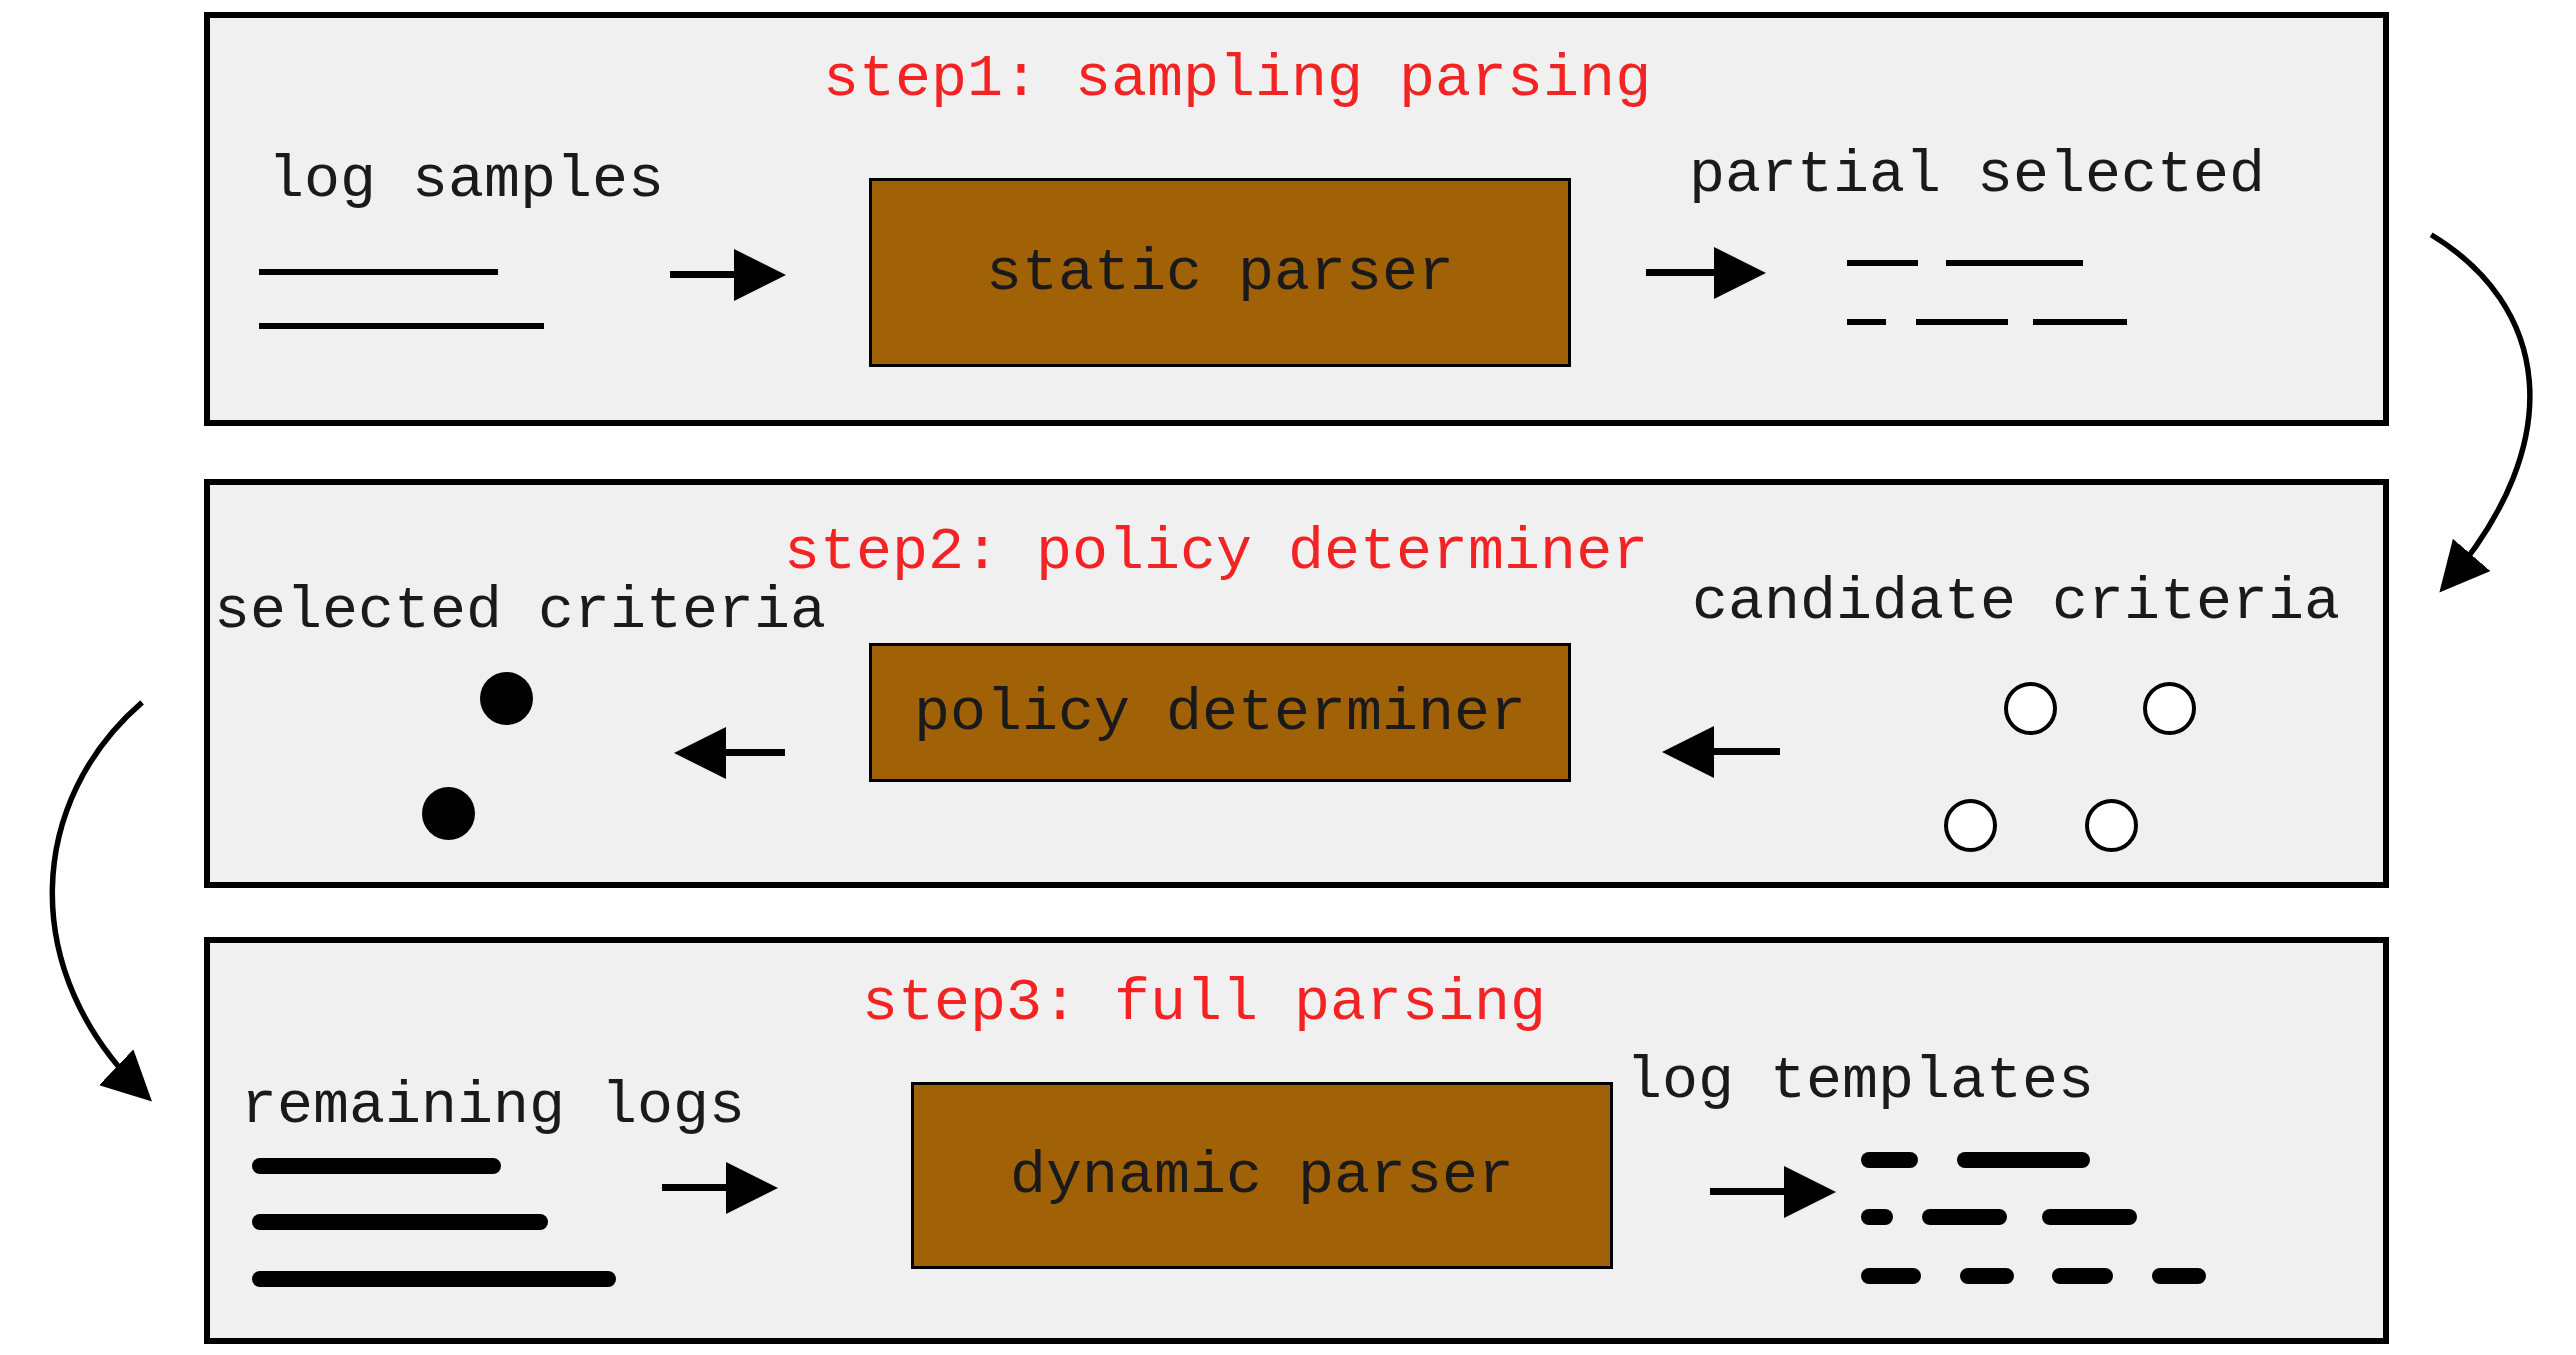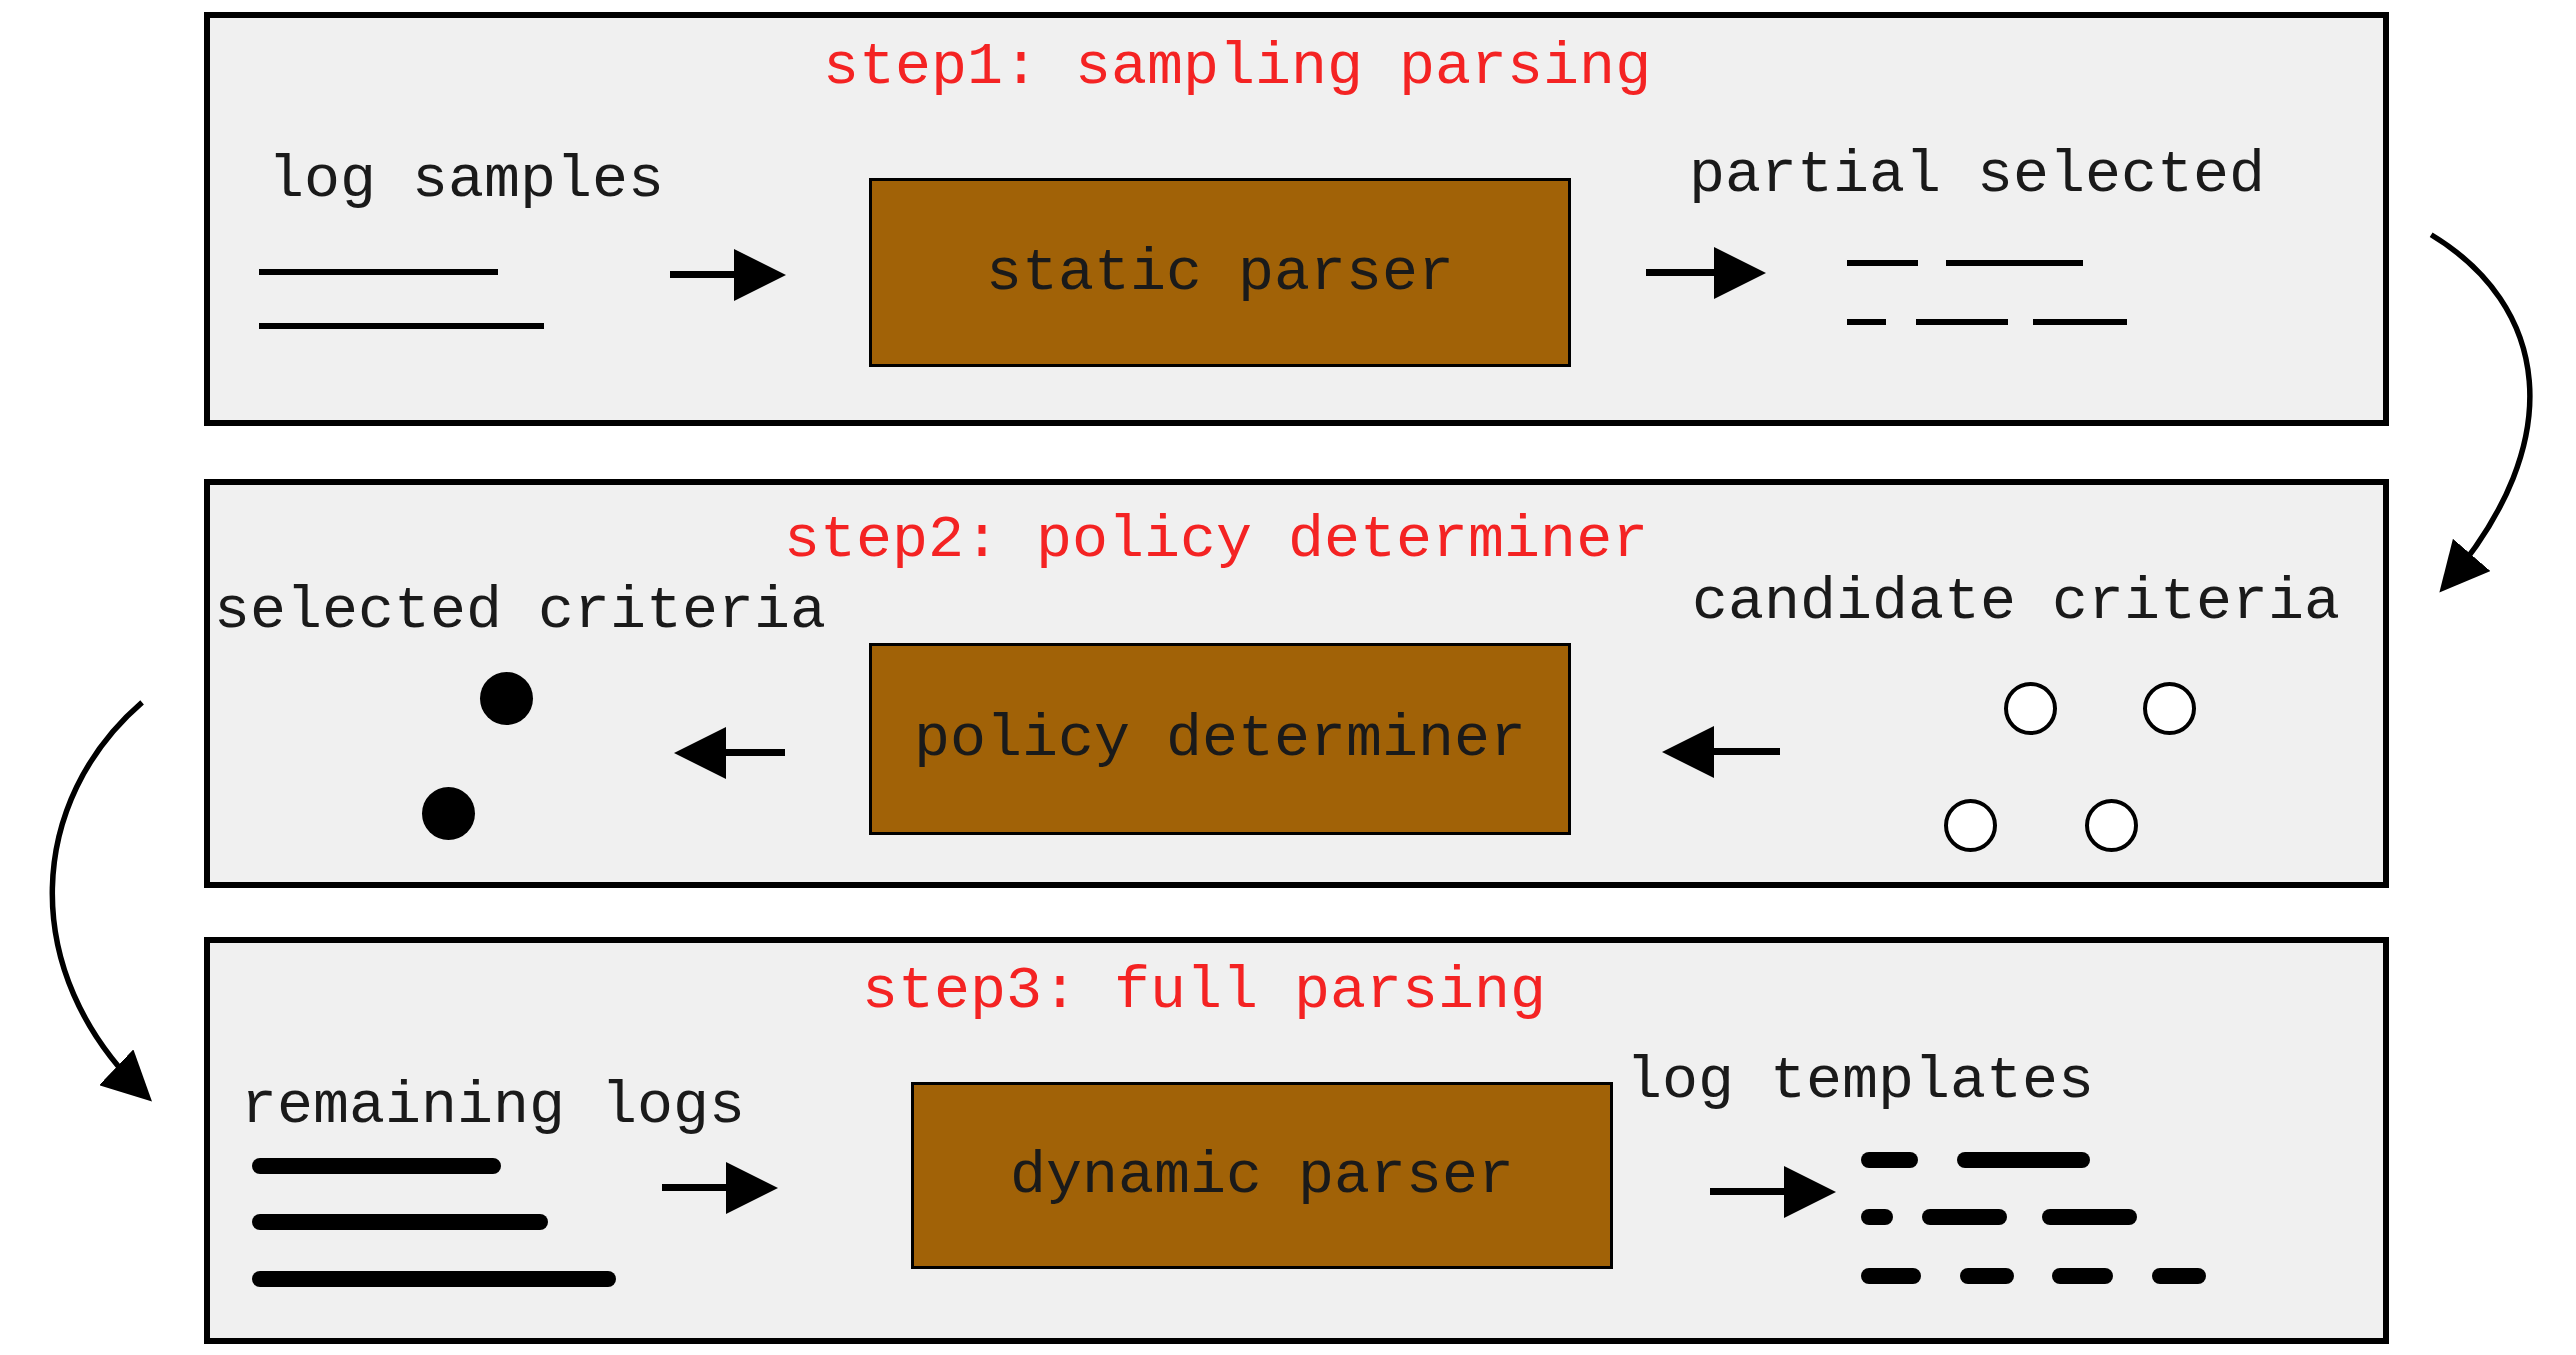--- a/index.html
+++ b/index.html
@@ -10,21 +10,21 @@
   }
   .panel{
     position:absolute;left:204px;width:2185px;
     background:#f0f0f0;border:6.4px solid #000;box-sizing:border-box;
   }
   #panel-step1{top:12px;height:414px;}
   #panel-step2{top:479px;height:409px;}
   #panel-step3{top:937px;height:407px;}
 
   .title{
-    position:absolute;font-size:60px;line-height:1;color:#f42323;white-space:pre;
+    position:absolute;font-size:60px;line-height:1;color:#f42323;white-space:pre;margin-top:12px;
   }
   .label{
     position:absolute;font-size:60px;line-height:1;color:#1a1a1a;white-space:pre;
   }
   .ibox{
     position:absolute;background:#a16207;border:3.7px solid #000;box-sizing:border-box;
     display:flex;align-items:center;justify-content:center;
     font-size:60px;color:#1a1a1a;white-space:pre;
   }
   
@@ -79,21 +79,21 @@
 
 <div class="label" style="left:214px;top:581px;">selected criteria</div>
 <div class="dot" style="left:480px;top:672px;"></div>
 <div class="dot" style="left:422px;top:787px;"></div>
 
 <div class="arrow" style="left:674px;top:726px;">
   <div class="head-left"></div>
     <div class="shaft" style="width:59px;"></div>
 </div>
 
-<div class="ibox" style="left:869px;top:643px;width:702px;height:192px;">
+<div class="ibox" style="left:869px;top:643px;width:702px;height:139px;">
   <span>policy determiner</span>
 </div>
 
 <div class="arrow" style="left:1662px;top:725px;">
   <div class="head-left"></div>
     <div class="shaft" style="width:66px;"></div>
 </div>
 
 <div class="label" style="left:1692px;top:572px;">candidate criteria</div>
 <div class="circ" style="left:2004px;top:682px;"></div>

